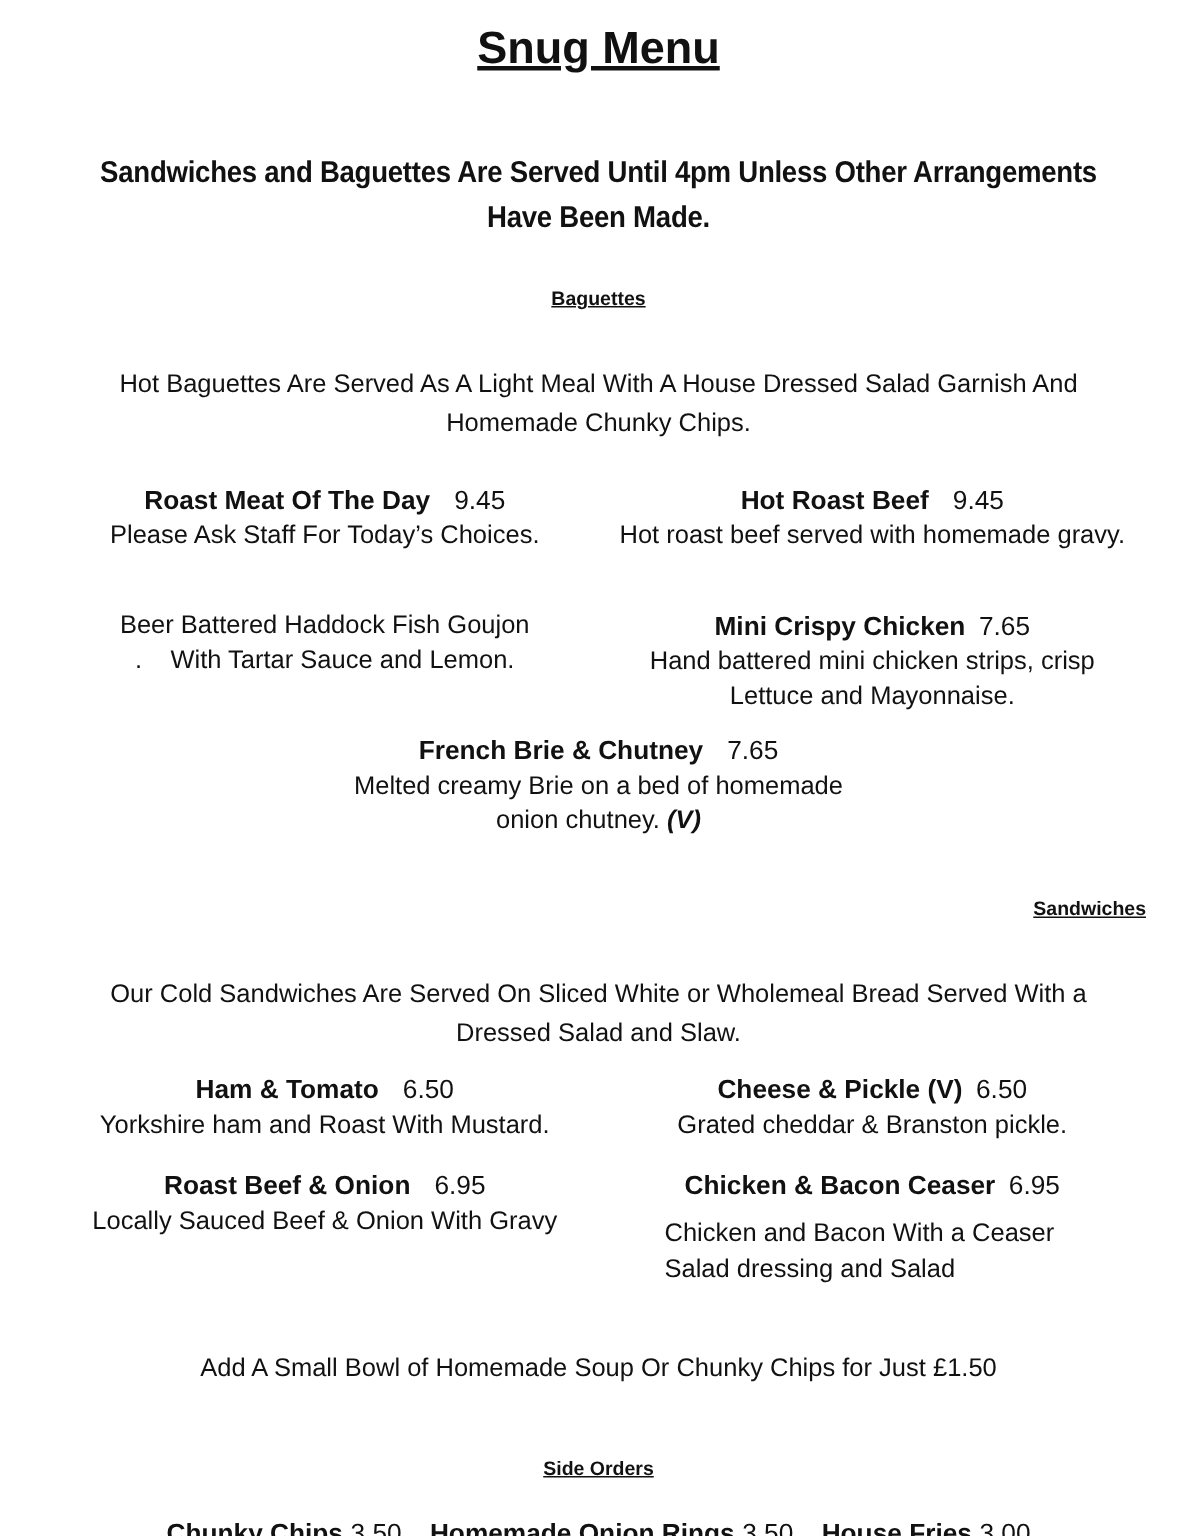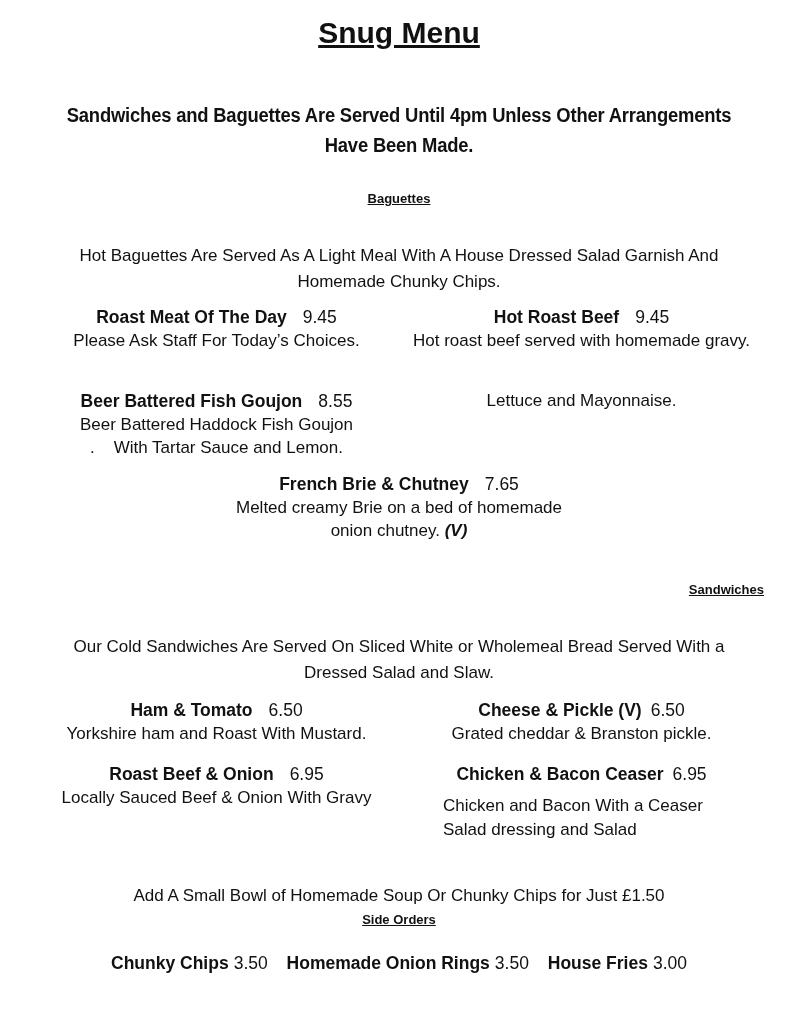--- a/index.html
+++ b/index.html
@@ -25,27 +25,27 @@
   }
   .notice .nline { transform: scaleX(0.92); transform-origin: 50% 50%; }
 
   .section-heading {
     font-size: 13px; font-weight: bold;
     text-decoration: underline;
     line-height: 24px;
   }
   .sh-baguettes   { margin-top: 27px; }
   .sh-sandwiches  { margin-top: 36px; text-align: right; }
-  .sh-sideorders  { }
+  .sh-sideorders  { margin-top: 43px; }
 
   .intro { margin-top: 32px; font-size: 17px; line-height: 26px; }
 
   .row { display: flex; }
   .row .col { width: 50%; }
-  .row-1 { margin-top: 10px; }
+  .row-1 { margin-top: 26px; }
   .row-2 { margin-top: 37px; }
   .row-3 { margin-top: 12px; }
   .row-4 { margin-top: 17px; }
 
   .item-line { font-size: 17.5px; line-height: 24px; }
   .item-name { font-weight: bold; }
   .item-price { font-weight: normal; margin-left: 16px; }
   .item-price-tight { margin-left: 9px; }
   .item-desc { font-size: 17px; line-height: 23px; }
   .pre { white-space: pre-wrap; }
@@ -95,27 +95,28 @@
     <div class="col">
       <div class="item-line">
         <span class="item-name">Hot Roast Beef</span><span class="item-price">9.45</span>
       </div>
       <div class="item-desc">Hot roast beef served with homemade gravy.</div>
     </div>
   </div>
 
   <div class="row row-2">
     <div class="col">
-      <div class="item-line">
-        <span class="item-name">Beer Battered Fish Goujon</span><span class="item-price">8.55</span>
-      </div>
       <div class="item-desc">Beer Battered Haddock Fish Goujon</div>
       <div class="item-desc pre">.    With Tartar Sauce and Lemon.</div>
     </div>
     <div class="col">
+      <div class="item-line">
+        <span class="item-name">Mini Crispy Chicken</span><span class="item-price item-price-tight">7.65</span>
+      </div>
+      <div class="item-desc">Hand battered mini chicken strips, crisp</div>
       <div class="item-desc">Lettuce and Mayonnaise.</div>
     </div>
   </div>
 
   <div class="centered-item">
     <div class="item-line">
       <span class="item-name">French Brie &amp; Chutney</span><span class="item-price">7.65</span>
     </div>
     <div class="item-desc">Melted creamy Brie on a bed of homemade</div>
     <div class="item-desc"><span class="pre">onion chutney. </span><span class="veg">(V)</span></div>

